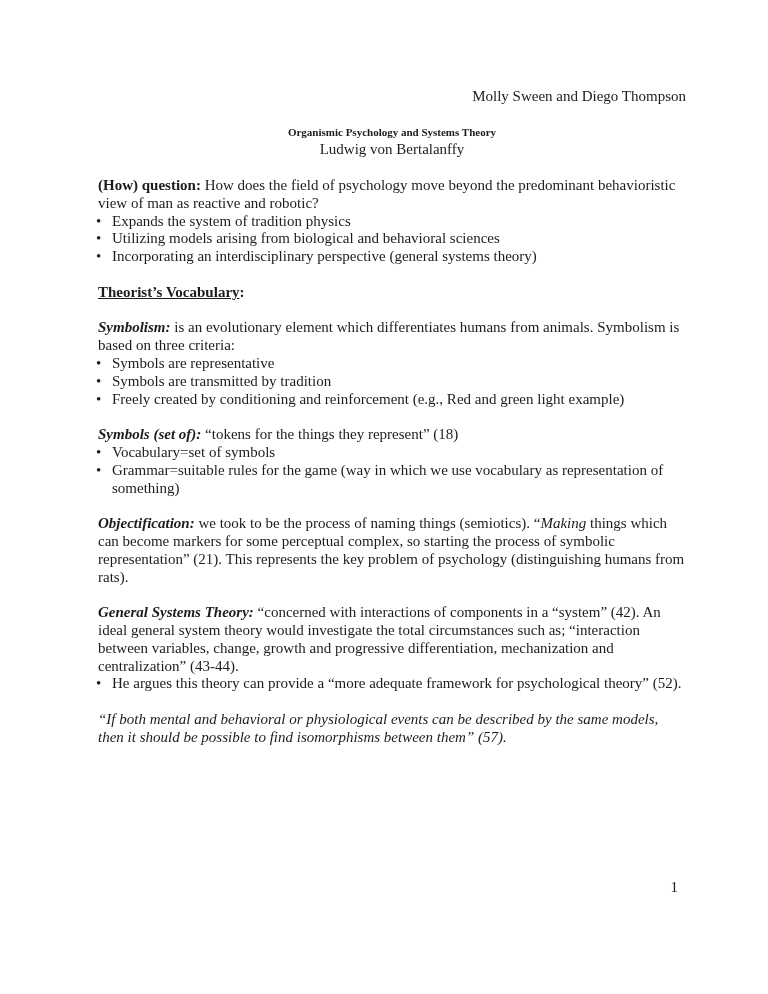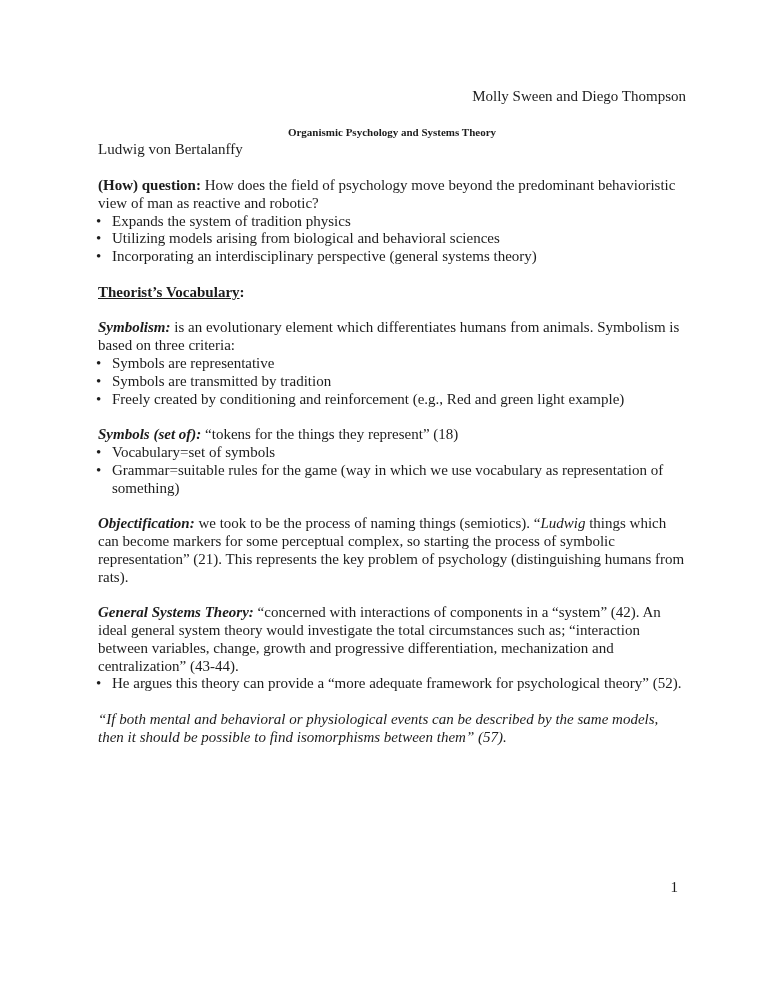--- a/index.html
+++ b/index.html
@@ -15,21 +15,21 @@
     position: absolute;
     left: 98px; top: 88px;
     width: 588px;
     font-size: 15px;
     line-height: 17.8px;
     text-align: left;
   }
   .mt1 { margin-top: 17.8px; }           
   .byline { text-align: right; }
   .title-main { text-align: center; font-weight: bold; }
-  .title-sub { }
+  .title-sub { text-align: center; }
   .b { font-weight: bold; }
   .bi { font-weight: bold; font-style: italic; }
   .i { font-style: italic; }
   .heading-underline { font-weight: bold; }
   .heading-underline .u { text-decoration: underline; }
   ul.bullets { list-style: none; margin: 0; padding: 0; }
   ul.bullets li { position: relative; padding-left: 14px; }
   ul.bullets li::before {
     content: "\2022";
     position: absolute;
@@ -70,21 +70,21 @@
     <li>Symbols are transmitted by tradition</li>
     <li>Freely created by conditioning and reinforcement (e.g., Red and green light example)</li>
   </ul>
 
   <p class="mt1"><span class="bi">Symbols (set of):</span><span> “tokens for the things they represent” (18)</span></p>
   <ul class="bullets">
     <li>Vocabulary=set of symbols</li>
     <li>Grammar=suitable rules for the game (way in which we use vocabulary as representation of something)</li>
   </ul>
 
-  <p class="mt1"><span class="bi">Objectification:</span><span> we took to be the process of naming things (semiotics). “</span><span class="i">Ludwig</span><span> things which can become markers for some perceptual complex, so starting the process of symbolic representation” (21). This represents the key problem of psychology (distinguishing humans from rats).</span></p>
+  <p class="mt1"><span class="bi">Objectification:</span><span> we took to be the process of naming things (semiotics). “</span><span class="i">Making</span><span> things which can become markers for some perceptual complex, so starting the process of symbolic representation” (21). This represents the key problem of psychology (distinguishing humans from rats).</span></p>
 
   <p class="mt1"><span class="bi">General Systems Theory:</span><span> “concerned with interactions of components in a “system” (42). An ideal general system theory would investigate the total circumstances such as; “interaction between variables, change, growth and progressive differentiation, mechanization and centralization” (43-44).</span></p>
 
   <ul class="bullets mt1">
     <li>He argues this theory can provide a “more adequate framework for psychological theory” (52).</li>
   </ul>
 
   <p class="i mt1">“If both mental and behavioral or physiological events can be described by the same models, then it should be possible to find isomorphisms between them” (57).</p>
 
 </div>

